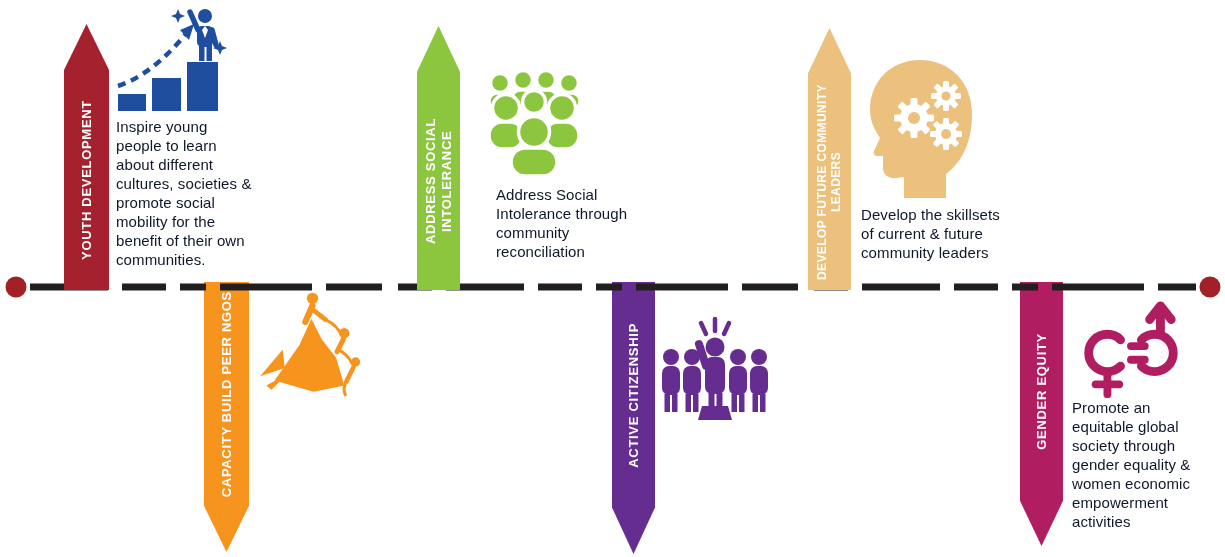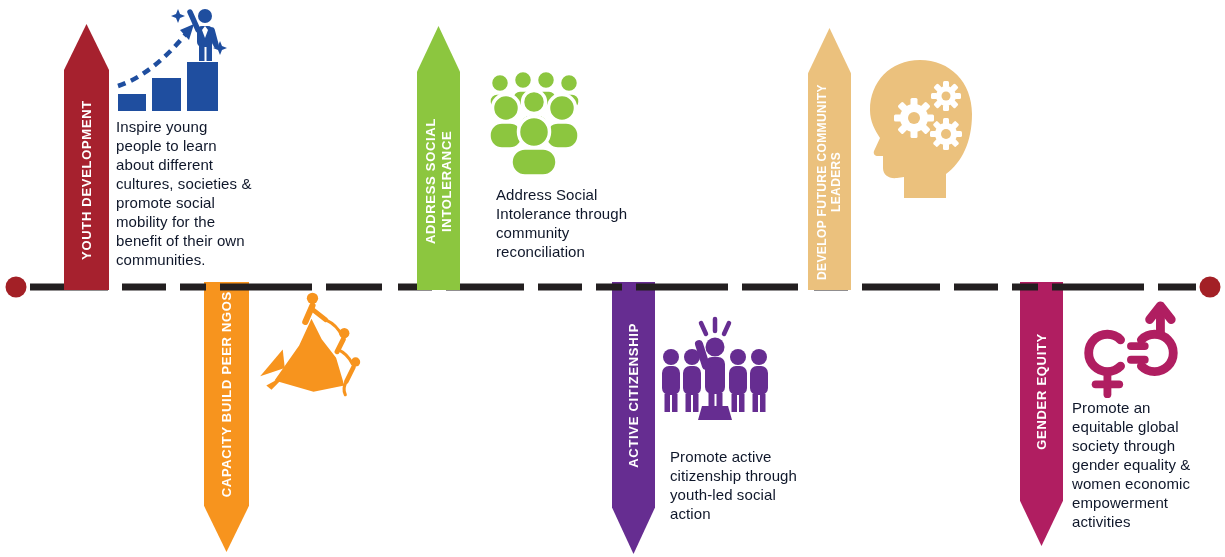--- a/index.html
+++ b/index.html
@@ -167,24 +167,20 @@
         <rect x="73" y="52" width="18" height="29" rx="7"></rect>
         <rect x="75.5" y="80" width="5.5" height="18"></rect>
         <rect x="83" y="80" width="5.5" height="18"></rect>
       <circle cx="103" cy="43" r="8"></circle>
         <rect x="94" y="52" width="18" height="29" rx="7"></rect>
         <rect x="96.5" y="80" width="5.5" height="18"></rect>
         <rect x="104" y="80" width="5.5" height="18"></rect>
     </g>
     <path d="M50 52 L43 30" stroke="#662D91" stroke-width="8" stroke-linecap="round" fill="none"></path>
   </svg>
-  <p class="desc" id="desc-3">Promote active
-citizenship through
-youth-led social
-action</p>
 
   <div class="arrow up" id="arrow-4">
     <span class="label">DEVELOP FUTURE COMMUNITY
 LEADERS</span>
   </div>
   <svg class="icon" id="icon-4" width="122" height="146" viewBox="0 0 122 146">
     <path fill="#EBC17D" d="M64 4 C34 4 14 26 14 54 C14 66 19 74 24 82 L18 95 C17 98 19 100 22 100 L27 100 L27 112 C27 119 33 123 41 122 L48 121 L48 142 L90 142 L90 118 C106 106 116 86 116 58 C116 26 94 4 64 4 Z"></path>
     <g fill="#ffffff">
       <g transform="translate(58,62)">
         <rect x="-3.5" y="-20" width="7" height="8" rx="1.5"></rect>
@@ -223,20 +219,23 @@
             <rect x="-3" y="-16" width="6" height="7" rx="1.5"></rect>
             <rect x="-3" y="9" width="6" height="7" rx="1.5"></rect>
             <rect x="-16" y="-3" width="7" height="6" rx="1.5"></rect>
             <rect x="9" y="-3" width="7" height="6" rx="1.5"></rect>
           </g>
         <circle r="11"></circle>
           <circle r="5" fill="#EBC17D"></circle>
       </g>
     </g>
   </svg>
+  <p class="desc" id="desc-4">Develop the skillsets
+of current &amp; future
+community leaders</p>
 
   <div class="arrow down" id="arrow-5">
     <span class="label">GENDER EQUITY</span>
   </div>
   <svg class="icon" id="icon-5" width="108" height="112" viewBox="0 0 110 112">
     <g stroke="#B01E61" fill="none" stroke-linecap="round">
       <path d="M45.4 46.6 A19 19 0 1 0 45.4 73.4" stroke-width="9"></path>
       <path d="M32 79 L32 102" stroke-width="8"></path>
       <path d="M20 92 L44 92" stroke-width="8"></path>
       <path d="M56 53 L70 53" stroke-width="8"></path>

